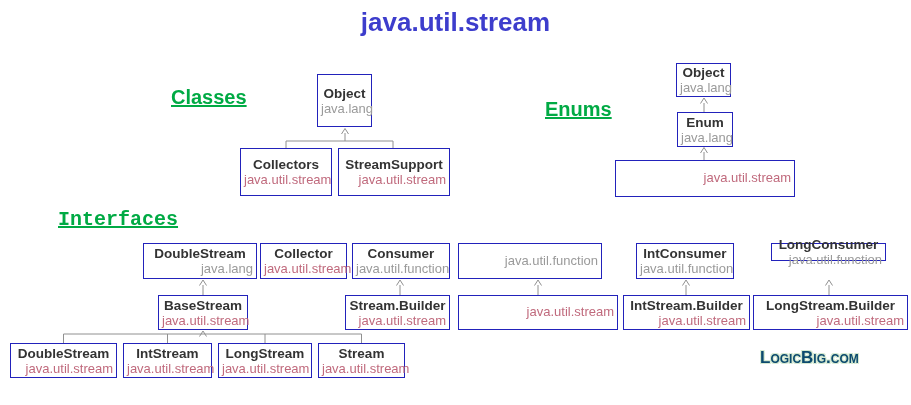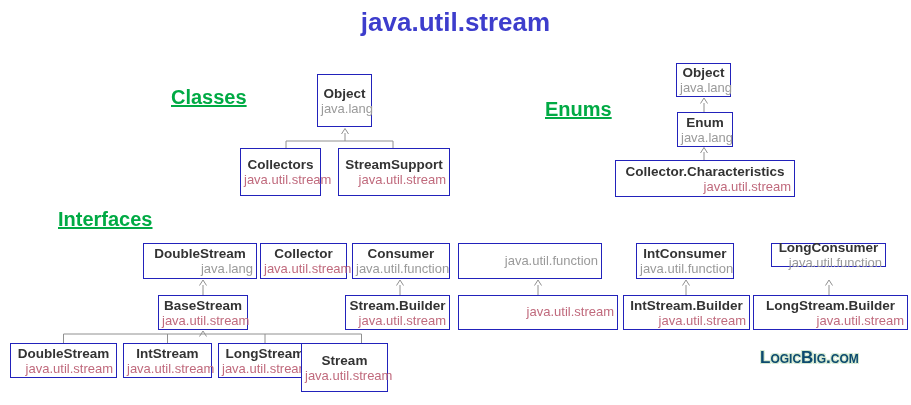--- a/index.html
+++ b/index.html
@@ -17,21 +17,21 @@
   .diagram-title{
     position:absolute;left:0;top:7px;width:100%;text-align:center;
     font-size:26px;font-weight:bold;color:var(--c-title);letter-spacing:0px;
   }
   .section-label{
     position:absolute;font-size:20px;font-weight:bold;color:var(--c-green);
     text-decoration:underline;white-space:nowrap;
   }
   .lbl-classes{left:171px;top:86px;}
   .lbl-enums{left:545px;top:98px;}
-  .lbl-interfaces{left:58px;top:208px;}
+  .lbl-interfaces{left:58px;top:208px;font-family:Liberation Mono, monospace;}
   .node{
     position:absolute;box-sizing:border-box;border:1px solid var(--c-border);
     background:#ffffff;display:flex;flex-direction:column;justify-content:center;
     padding:1px 3px 2px 3px;
   }
   .nname{
     font-size:13.5px;font-weight:bold;color:var(--c-name);
     text-align:center;line-height:17px;white-space:nowrap;
   }
   .npkg{
@@ -92,39 +92,38 @@
   <div class="diagram-title">java.util.stream</div>
 
   <div class="section-label lbl-classes">Classes</div>
   <div class="section-label lbl-enums">Enums</div>
   <div class="section-label lbl-interfaces">Interfaces</div>
 
   <div class="node" style="left:317px;top:74px;width:55px;height:53px">
     <div class="nname">Object</div>
     <div class="npkg pkg-gray">java.lang</div>
   </div>
-  <div class="node" style="left:240px;top:148px;width:81px;height:48px">
+  <div class="node" style="left:240px;top:148px;width:92px;height:48px">
     <div class="nname">Collectors</div>
     <div class="npkg pkg-stream">java.util.stream</div>
   </div>
   <div class="node" style="left:338px;top:148px;width:112px;height:48px">
     <div class="nname">StreamSupport</div>
     <div class="npkg pkg-stream">java.util.stream</div>
   </div>
 
   <div class="node" style="left:676px;top:63px;width:55px;height:34px">
     <div class="nname">Object</div>
     <div class="npkg pkg-gray">java.lang</div>
   </div>
   <div class="node" style="left:677px;top:112px;width:56px;height:35px">
     <div class="nname">Enum</div>
     <div class="npkg pkg-gray">java.lang</div>
   </div>
   <div class="node" style="left:615px;top:160px;width:180px;height:37px">
-    <div class="nname">Collector.Characteristics</div>
     <div class="npkg pkg-stream">java.util.stream</div>
   </div>
 
   <div class="node" style="left:143px;top:243px;width:114px;height:36px">
     <div class="nname">DoubleStream</div>
     <div class="npkg pkg-gray">java.lang</div>
   </div>
   <div class="node" style="left:260px;top:243px;width:87px;height:36px">
     <div class="nname">Collector</div>
     <div class="npkg pkg-stream">java.util.stream</div>
@@ -133,21 +132,21 @@
     <div class="nname">Consumer</div>
     <div class="npkg pkg-gray">java.util.function</div>
   </div>
   <div class="node" style="left:458px;top:243px;width:144px;height:36px">
     <div class="npkg pkg-gray">java.util.function</div>
   </div>
   <div class="node" style="left:636px;top:243px;width:98px;height:36px">
     <div class="nname">IntConsumer</div>
     <div class="npkg pkg-gray">java.util.function</div>
   </div>
-  <div class="node" style="left:771px;top:243px;width:115px;height:24px">
+  <div class="node" style="left:771px;top:243px;width:115px;height:18px">
     <div class="nname">LongConsumer</div>
     <div class="npkg pkg-gray">java.util.function</div>
   </div>
 
   <div class="node" style="left:158px;top:295px;width:90px;height:35px">
     <div class="nname">BaseStream</div>
     <div class="npkg pkg-stream">java.util.stream</div>
   </div>
   <div class="node" style="left:345px;top:295px;width:105px;height:35px">
     <div class="nname">Stream.Builder</div>
@@ -170,20 +169,20 @@
     <div class="npkg pkg-stream">java.util.stream</div>
   </div>
   <div class="node" style="left:123px;top:343px;width:89px;height:35px">
     <div class="nname">IntStream</div>
     <div class="npkg pkg-stream">java.util.stream</div>
   </div>
   <div class="node" style="left:218px;top:343px;width:94px;height:35px">
     <div class="nname">LongStream</div>
     <div class="npkg pkg-stream">java.util.stream</div>
   </div>
-  <div class="node" style="left:301px;top:343px;width:87px;height:49px">
+  <div class="node" style="left:318px;top:343px;width:87px;height:35px">
     <div class="nname">Stream</div>
     <div class="npkg pkg-stream">java.util.stream</div>
   </div>
 
   <div class="watermark">LogicBig.com</div>
 
 </div>
 
 </body></html>

